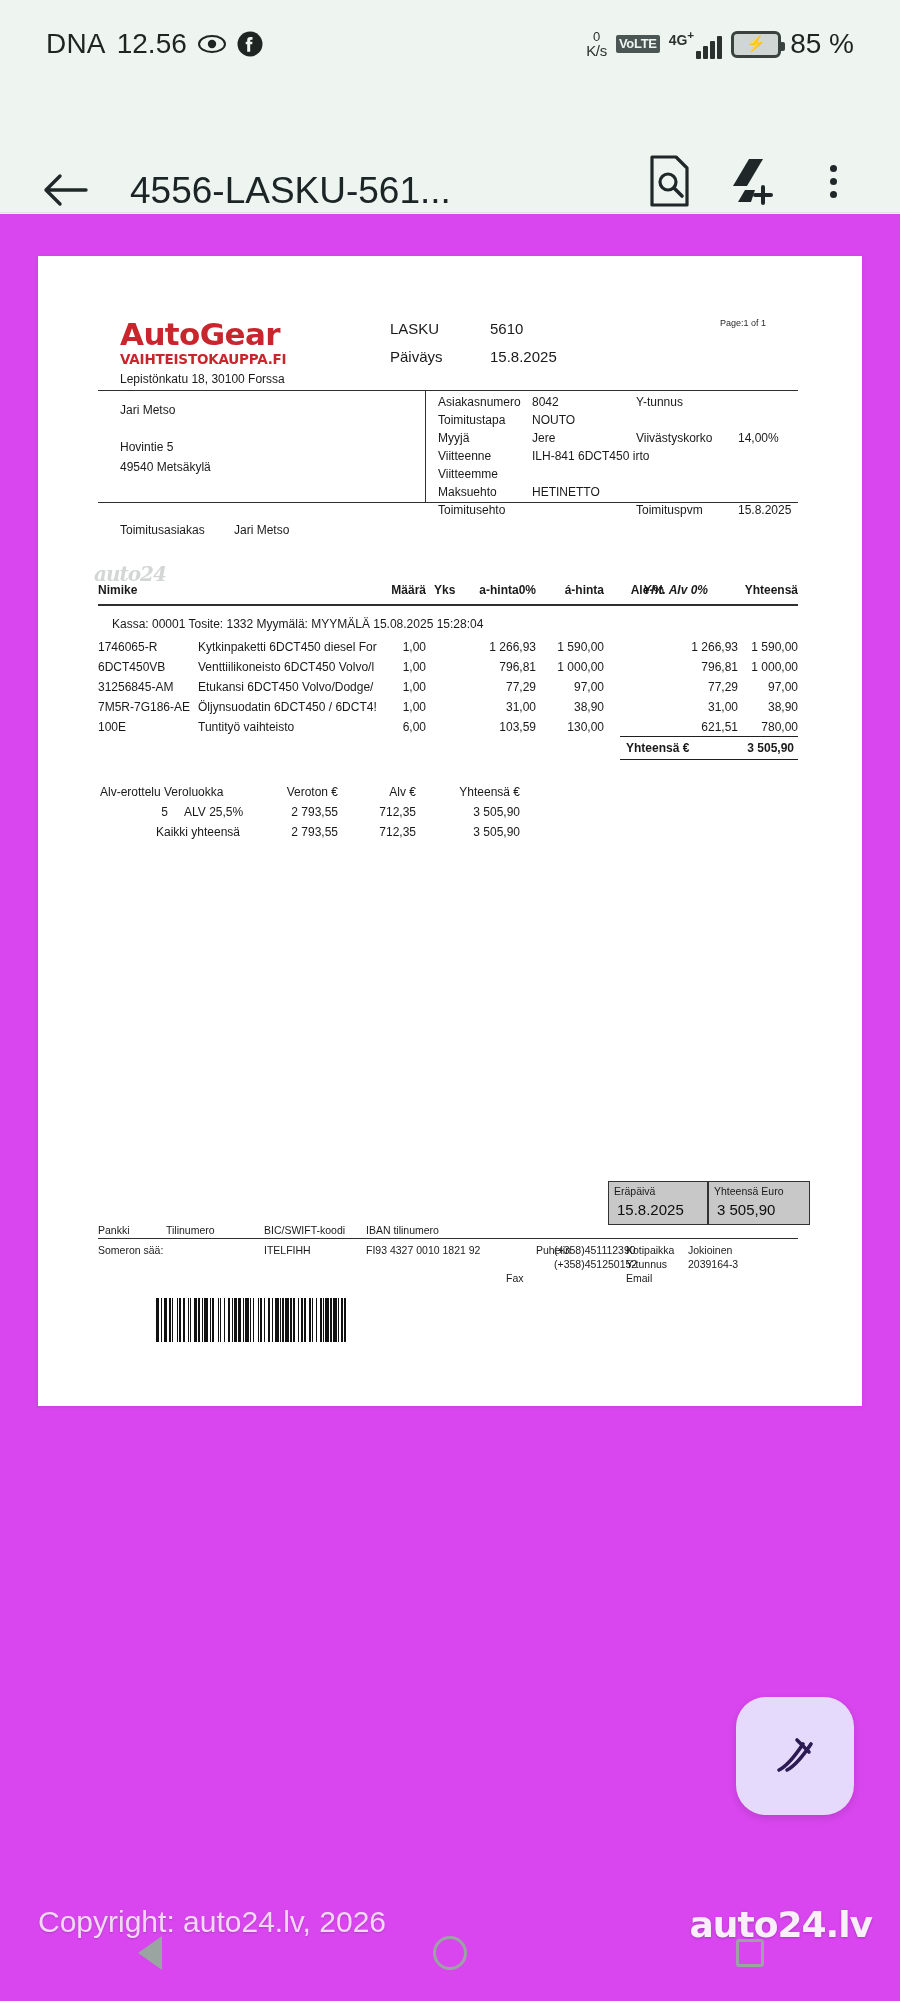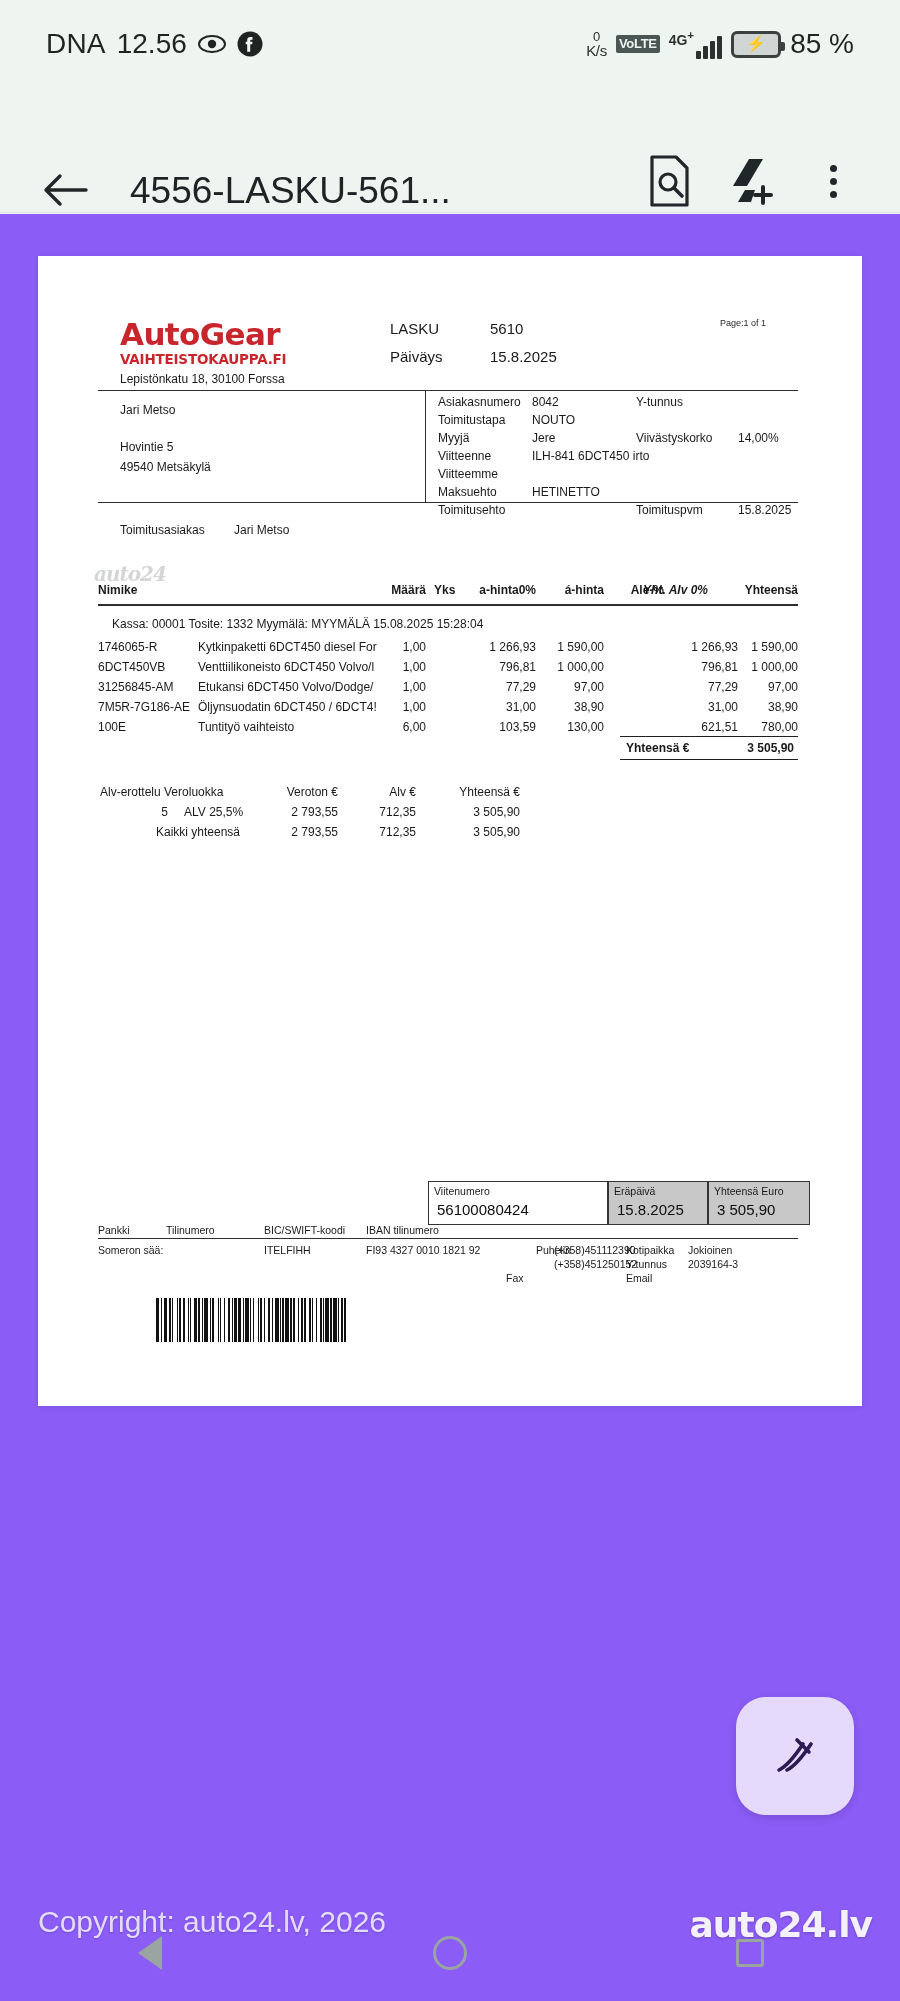--- a/index.html
+++ b/index.html
@@ -130,21 +130,21 @@
     cursor:pointer;
   }
   .kebab { display:flex; flex-direction:column; gap:6px; align-items:center; padding: 0 18px;}
   .kebab span { width:7px; height:7px; border-radius:50%; background:#1f2729; display:block;}
 
   
   .viewer {
     position: absolute;
     top: 214px; left: 0;
     width: 900px; height: 1787px;
-    background: #8b5cf6;
+    background: #d946ef;
     overflow: hidden;
   }
   .page {
     position: absolute;
     left: 38px; top: 42px;
     width: 824px; height: 1150px;
     background: #ffffff;
     box-shadow: 0 1px 4px rgba(0,0,0,0.10);
   }
 
@@ -449,24 +449,20 @@
         <div class="txt" style="left:146px; top:550px;">ALV 25,5%</div>
         <div class="txt r" style="left:230px; top:550px; width:70px;">2 793,55</div>
         <div class="txt r" style="left:320px; top:550px; width:58px;">712,35</div>
         <div class="txt r" style="left:392px; top:550px; width:90px;">3 505,90</div>
 
         <div class="txt" style="left:118px; top:570px;">Kaikki yhteensä</div>
         <div class="txt r" style="left:230px; top:570px; width:70px;">2 793,55</div>
         <div class="txt r" style="left:320px; top:570px; width:58px;">712,35</div>
         <div class="txt r" style="left:392px; top:570px; width:90px;">3 505,90</div>
 
-        <div class="paybox" style="left:390px; top:925px; width:180px; height:44px;">
-          <span class="lbl">Viitenumero</span>
-          <span class="val">56100080424</span>
-        </div>
         <div class="paybox grey" style="left:570px; top:925px; width:100px; height:44px;">
           <span class="lbl">Eräpäivä</span>
           <span class="val">15.8.2025</span>
         </div>
         <div class="paybox grey" style="left:670px; top:925px; width:102px; height:44px;">
           <span class="lbl">Yhteensä  Euro</span>
           <span class="val">3 505,90</span>
         </div>
 
         <div class="txt" style="left:60px; top:968px; font-size:10.5px;">Pankki</div>

